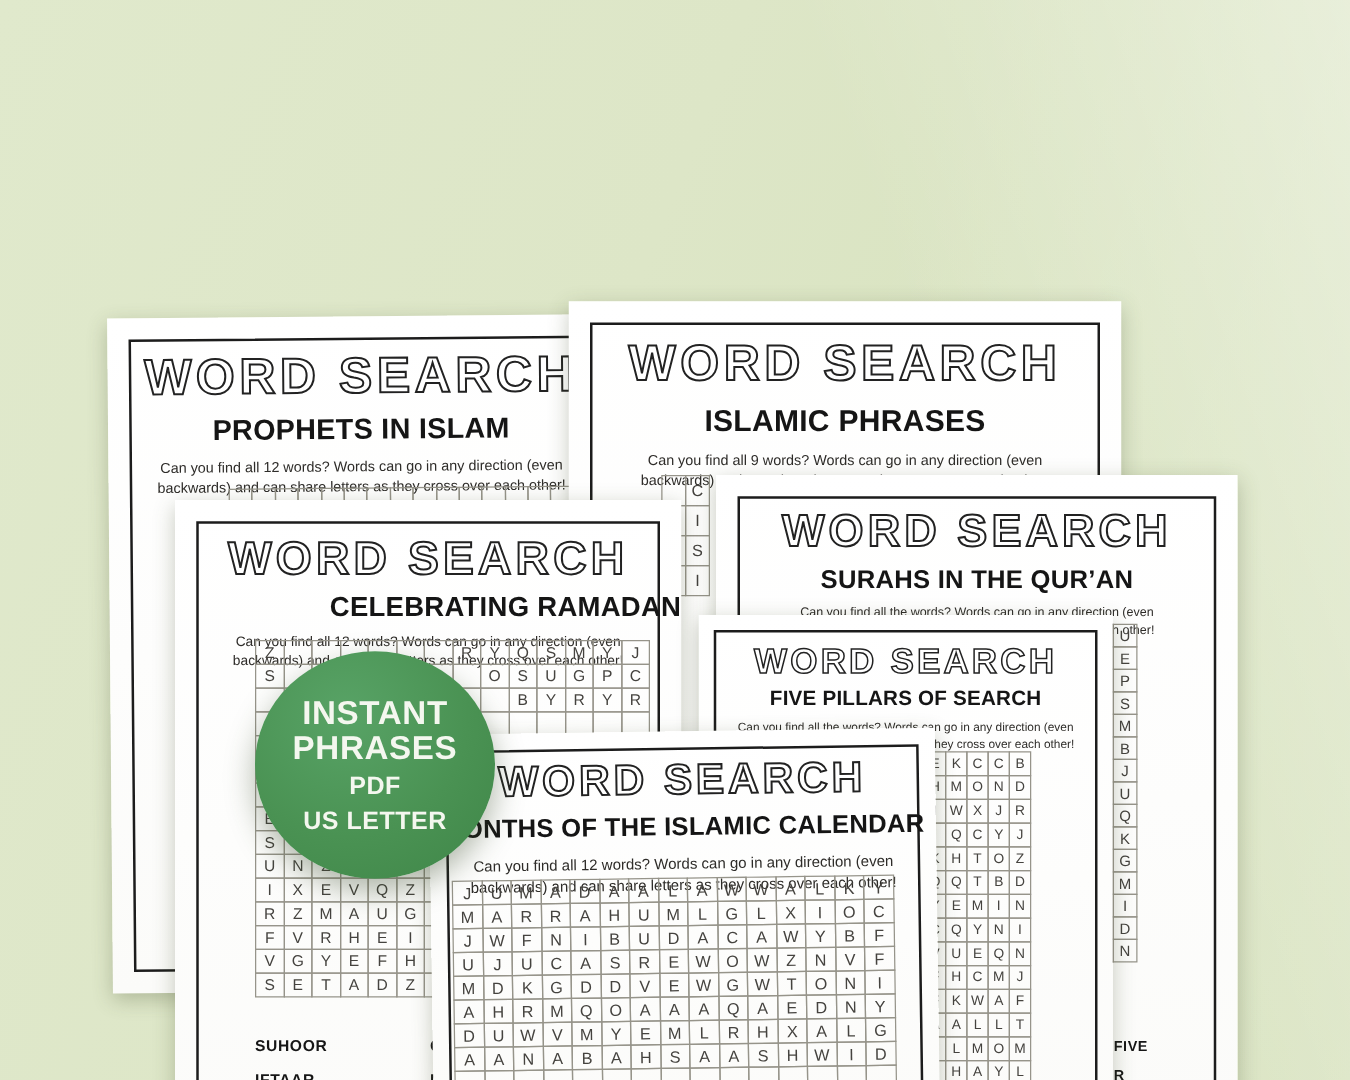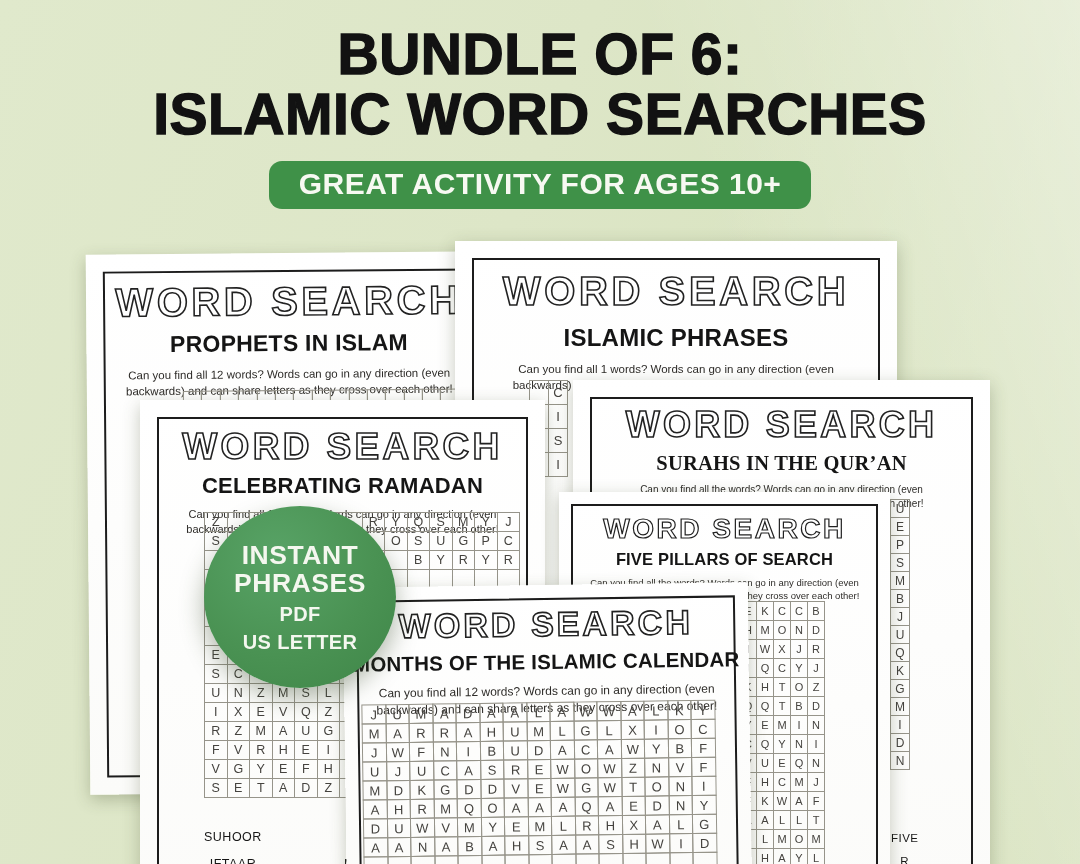--- a/index.html
+++ b/index.html
@@ -41,51 +41,51 @@
   .ws-subtitle{position:relative;font-weight:700;letter-spacing:.01em;white-space:nowrap;color:#151515;}
   .ws-instr{position:relative;margin:0;color:#2e2c29;line-height:1.38;white-space:nowrap;}
   .ws-grid{position:absolute;}
   .grid-row{display:flex;}
   .cell{
     box-sizing:border-box;border:1px solid #96948a;margin:-1px 0 0 -1px;
     display:flex;align-items:center;justify-content:center;color:#45433f;
     width:var(--cw);height:var(--ch);font-size:var(--cf);
   }
   .word-col{position:absolute;text-align:left;}
-  .word{font-weight:400;letter-spacing:.04em;color:#161616;text-align:center;}
+  .word{font-weight:700;letter-spacing:.04em;color:#161616;}
 
   
   .sheet-prophets{left:88px;top:253px;width:405px;height:540px;z-index:1;transform:rotate(-.5deg);}
   .sheet-prophets .sheet-border{inset:17px;}
   .sheet-prophets .ws-title{margin-top:26px;font-size:40px;}
   .sheet-prophets .ws-subtitle{margin-top:6px;font-size:23px;}
   .sheet-prophets .ws-instr{margin-top:10px;font-size:11.5px;}
   .sheet-prophets .ws-grid{left:97px;top:138px;--cw:19.4px;--ch:15px;--cf:9px;}
 
   .sheet-phrases{left:455px;top:241px;width:442px;height:560px;z-index:2;}
   .sheet-phrases .sheet-border{inset:17px;}
   .sheet-phrases .ws-title{margin-top:28px;font-size:40px;}
   .sheet-phrases .ws-subtitle{margin-top:10px;font-size:24px;}
   .sheet-phrases .ws-instr{margin-top:10px;font-size:11.5px;}
   .sheet-phrases .ws-grid{left:75px;top:140px;--cw:20px;--ch:25px;--cf:13px;}
 
   .sheet-ramadan{left:140px;top:400px;width:405px;height:540px;z-index:3;}
   .sheet-ramadan .sheet-border{inset:17px;}
   .sheet-ramadan .ws-title{margin-top:26px;font-size:37px;}
-  .sheet-ramadan .ws-subtitle{margin-top:5px;font-size:22px;}
+  .sheet-ramadan .ws-subtitle{margin-top:5px;font-size:22px;text-align:right;}
   .sheet-ramadan .ws-instr{margin-top:8px;font-size:11px;}
   .sheet-ramadan .ws-grid{left:65px;top:113px;--cw:23.5px;--ch:20px;--cf:12.5px;}
   .sheet-ramadan .words-left{left:64px;top:430px;}
   .sheet-ramadan .words-right{left:204px;top:430px;}
   .sheet-ramadan .word{font-size:12.5px;margin-bottom:13px;}
 
   .sheet-surahs{left:573px;top:380px;width:417px;height:520px;z-index:3;}
   .sheet-surahs .sheet-border{inset:17px;}
   .sheet-surahs .ws-title{margin-top:24px;font-size:36px;}
-  .sheet-surahs .ws-subtitle{margin-top:6px;font-size:20.5px;font-family:Liberation Serif, serif;}
+  .sheet-surahs .ws-subtitle{margin-top:6px;font-size:20.5px;}
   .sheet-surahs .ws-instr{margin-top:8px;font-size:10px;}
   .sheet-surahs .ws-grid{left:52px;top:120px;--cw:20px;--ch:19px;--cf:12px;}
   .sheet-surahs .words-right{left:318px;top:452px;}
   .sheet-surahs .word{font-size:11.5px;margin-bottom:11px;}
 
   .sheet-pillars{left:559px;top:492px;width:331px;height:420px;z-index:4;}
   .sheet-pillars .sheet-border{inset:12px;}
   .sheet-pillars .ws-title{margin-top:21px;font-size:28px;-webkit-text-stroke:1.2px #222;}
   .sheet-pillars .ws-subtitle{margin-top:5px;font-size:16.5px;}
   .sheet-pillars .ws-instr{margin-top:7px;font-size:9.5px;}
@@ -93,42 +93,37 @@
 
   .sheet-months{left:345px;top:585px;width:405px;height:330px;z-index:5;transform:rotate(-.8deg);}
   .sheet-months .sheet-border{inset:13px;}
   .sheet-months .ws-title{margin-top:20px;font-size:34px;}
   .sheet-months .ws-subtitle{margin-top:6px;font-size:20.5px;}
   .sheet-months .ws-instr{margin-top:9px;font-size:12px;}
   .sheet-months .ws-grid{left:18px;top:118px;--cw:24.5px;--ch:20px;--cf:13px;}
 
   
   .circle-badge{
-    position:absolute;left:204px;top:506px;width:192px;height:182px;z-index:6;
+    position:absolute;left:204px;top:521px;width:192px;height:182px;z-index:6;
     border-radius:50%;
     background:radial-gradient(circle at 38% 28%,#58a366 0%,#4a9253 55%,#3f8648 100%);
     box-shadow:0 10px 24px rgba(58,74,42,.40);
     display:flex;flex-direction:column;align-items:center;justify-content:center;
     color:#f4f7ef;text-align:center;
   }
   .cb-line{font-weight:700;letter-spacing:.02em;line-height:1.06;}
   .cb-big{font-size:26.5px;}
   .cb-small{font-size:20px;margin-top:7px;}
 </style>
 </head>
 <body>
 
 <div class="stage">
   <div class="bg-highlight"></div>
 
-  <header class="main-header">
-    <div class="title-line">BUNDLE OF 6:</div>
-    <div class="title-line">ISLAMIC WORD SEARCHES</div>
-    <div><span class="age-badge">GREAT ACTIVITY FOR AGES 10+</span></div>
-  </header>
 
   <section class="sheet sheet-prophets">
     <div class="sheet-border"></div>
     <div class="ws-title">WORD SEARCH</div>
     <div class="ws-subtitle">PROPHETS IN ISLAM</div>
     <p class="ws-instr">
       <span>Can you find all 12 words? Words can go in any direction (even</span><br>
       <span>backwards) and can share letters as they cross over each other!</span>
     </p>
     <div class="ws-grid">
@@ -150,21 +145,21 @@
           <div class="cell"></div>
         </div>
       </div>
   </section>
 
   <section class="sheet sheet-phrases">
     <div class="sheet-border"></div>
     <div class="ws-title">WORD SEARCH</div>
     <div class="ws-subtitle">ISLAMIC PHRASES</div>
     <p class="ws-instr">
-      <span>Can you find all 1 words? Words can go in any direction (even</span><br>
+      <span>Can you find all 9 words? Words can go in any direction (even</span><br>
       <span>backwards) and can share letters as they cross over each other!</span>
     </p>
     <div class="ws-grid">
         <div class="grid-row">
           <div class="cell"></div>
           <div class="cell">C</div>
         </div>
         <div class="grid-row">
           <div class="cell"></div>
           <div class="cell">I</div>

